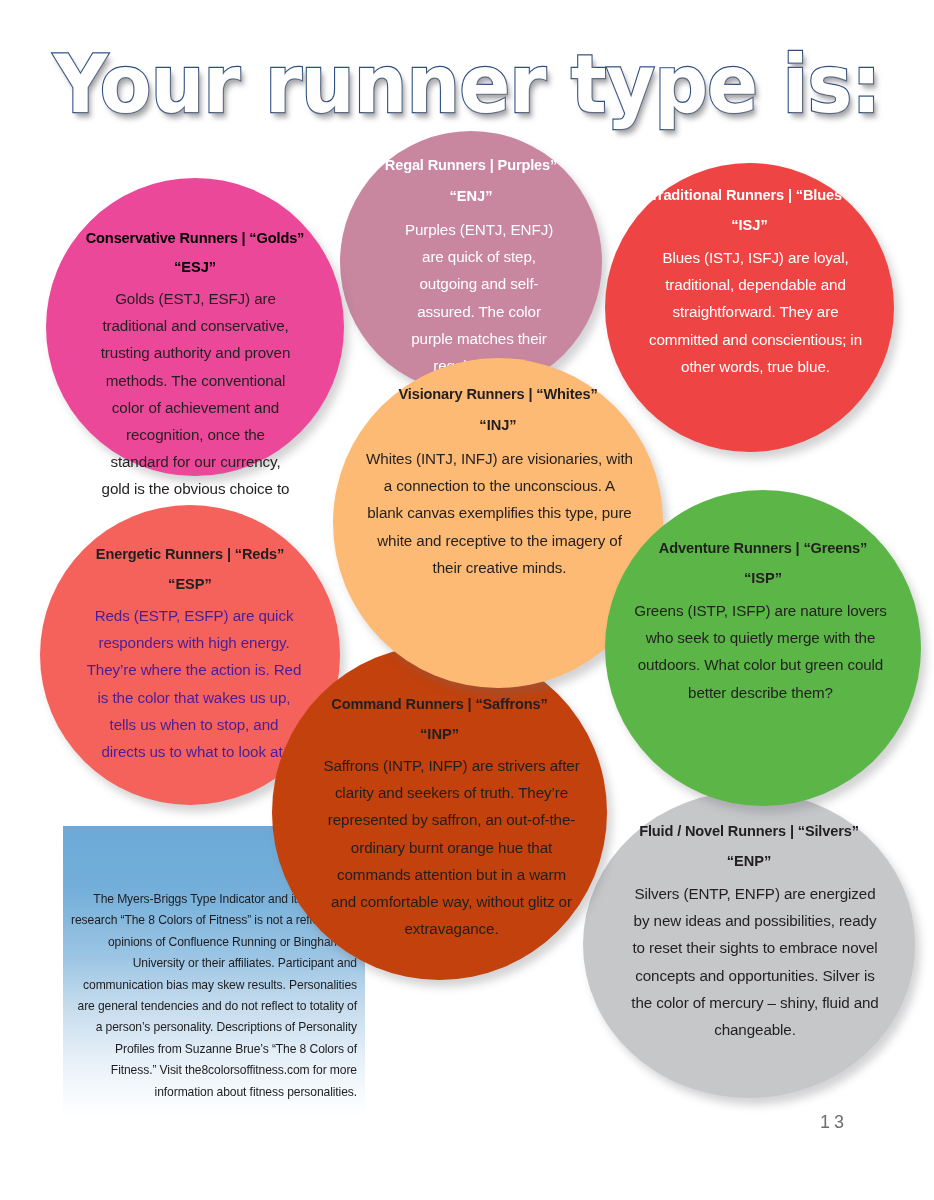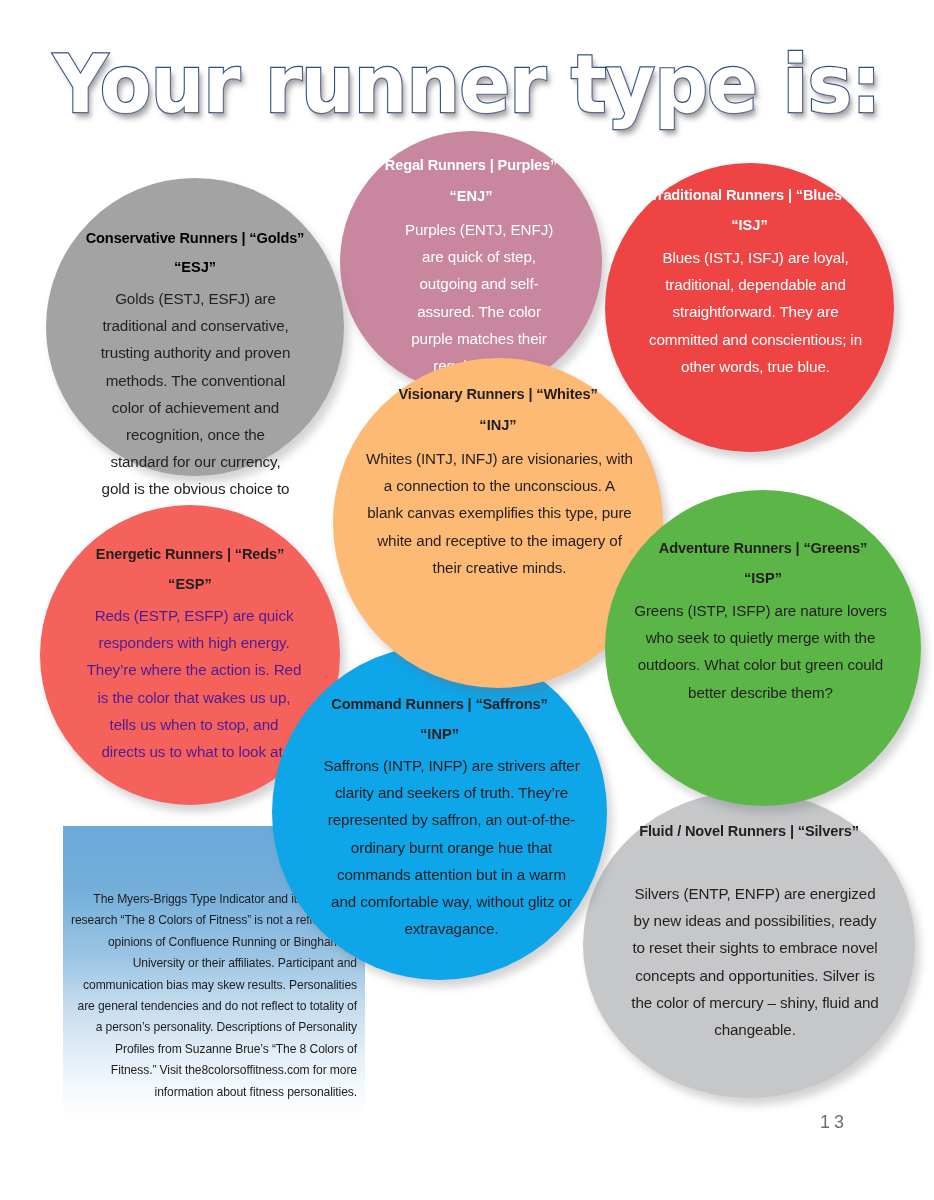--- a/index.html
+++ b/index.html
@@ -76,21 +76,21 @@
     line-height: 1.25;
   }
   .cbody {
     font-size: 15.2px;
     line-height: 27.2px;
     text-align: left;
     letter-spacing: -0.1px;
   }
 
   
-  #c-gold { left: 46px; top: 178px; width: 298px; height: 298px; background: #a3a3a3; z-index: 20; }
+  #c-gold { left: 46px; top: 178px; width: 298px; height: 298px; background: #ec4899; z-index: 20; }
   #c-gold .ctitle { top: 44px; }
   #c-gold .csub   { top: 73px; }
   #c-gold .cbody  { top: 100px; padding: 0 52px 0 53px; color: #231f20; }
 
   
   #c-purple { left: 340px; top: 131px; width: 262px; height: 262px; background: #c8869f; z-index: 10; }
   #c-purple .ctitle { top: 18px; color: #ffffff; }
   #c-purple .csub   { top: 49px; color: #ffffff; }
   #c-purple .cbody  { top: 78px; padding: 0 46px 0 62px; color: #ffffff; }
 
@@ -112,21 +112,21 @@
   #c-red .csub   { top: 63px; color: #231f20; }
   #c-red .cbody  { top: 90px; padding: 0 38px 0 46px; color: #4c1d95; }
 
   
   #c-green { left: 605px; top: 490px; width: 316px; height: 316px; background: #5bb647; z-index: 30; }
   #c-green .ctitle { top: 42px; color: #231f20; }
   #c-green .csub   { top: 72px; color: #231f20; }
   #c-green .cbody  { top: 100px; padding: 0 28px 0 23px; color: #231f20; }
 
   
-  #c-orange { left: 272px; top: 645px; width: 335px; height: 335px; background: #0ea5e9; z-index: 22; }
+  #c-orange { left: 272px; top: 645px; width: 335px; height: 335px; background: #c2410c; z-index: 22; }
   #c-orange .ctitle { top: 43px; color: #231f20; }
   #c-orange .csub   { top: 73px; color: #231f20; }
   #c-orange .cbody  { top: 100px; padding: 0 27px 0 51px; color: #231f20; }
 
   
   #c-silver { left: 583px; top: 791px; width: 332px; height: 307px; background: #c5c7c9; z-index: 18; }
   #c-silver .ctitle { top: 24px; color: #231f20; }
   #c-silver .csub   { top: 54px; color: #231f20; }
   #c-silver .cbody  { top: 82px; padding: 0 34px 0 46px; color: #231f20; }
 
@@ -194,20 +194,21 @@
   </div>
 
   <div class="circle" id="c-blue">
     <div class="ctitle">Traditional Runners | “Blues”</div>
     <div class="csub">“ISJ”</div>
     <div class="cbody">Blues (ISTJ, ISFJ) are loyal, traditional, dependable and straightforward. They are committed and conscientious; in other words, true blue.</div>
   </div>
 
   <div class="circle" id="c-silver">
     <div class="ctitle">Fluid / Novel Runners | “Silvers”</div>
+    <div class="csub">“ENP”</div>
     <div class="cbody">Silvers (ENTP, ENFP) are energized by new ideas and possibilities, ready to reset their sights to embrace novel concepts and opportunities. Silver is the color of mercury – shiny, fluid and changeable.</div>
   </div>
 
   <div class="circle" id="c-gold">
     <div class="ctitle">Conservative Runners | “Golds”</div>
     <div class="csub">“ESJ”</div>
     <div class="cbody">Golds (ESTJ, ESFJ) are traditional and conservative, trusting authority and proven methods. The conventional color of achievement and recognition, once the standard for our currency, gold is the obvious choice to represent them.</div>
   </div>
 
   <div class="circle" id="c-red">

